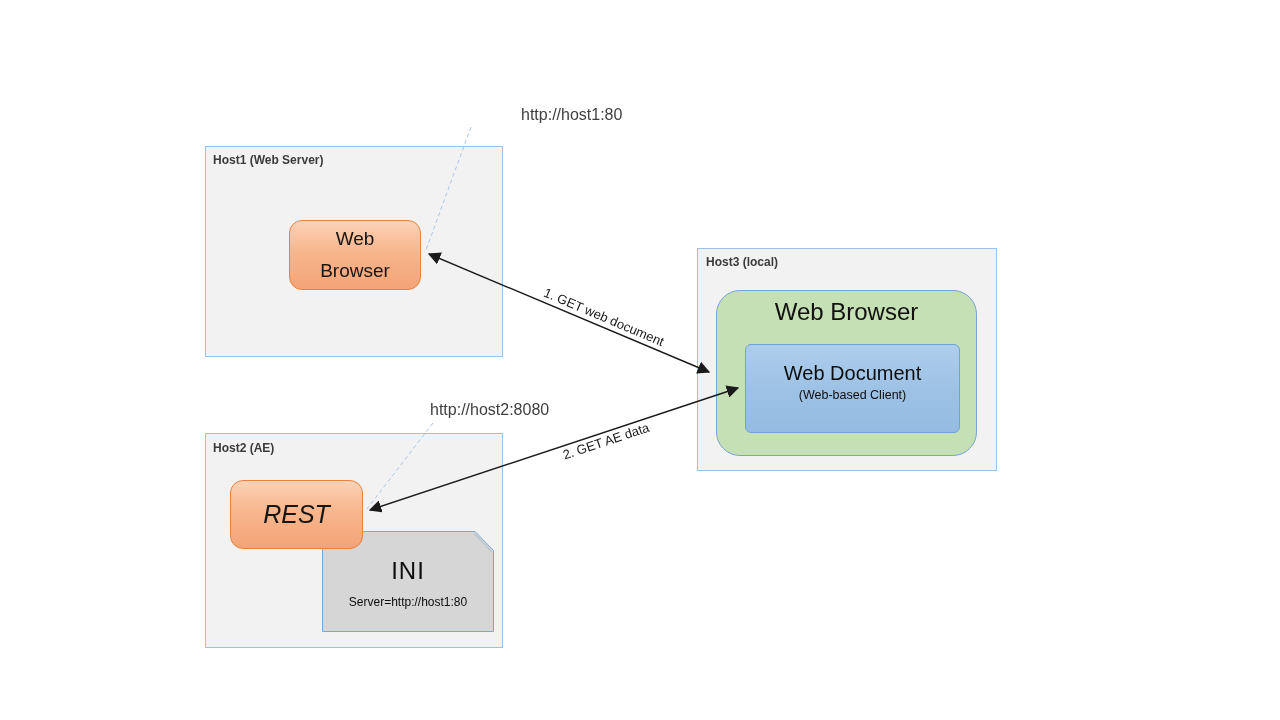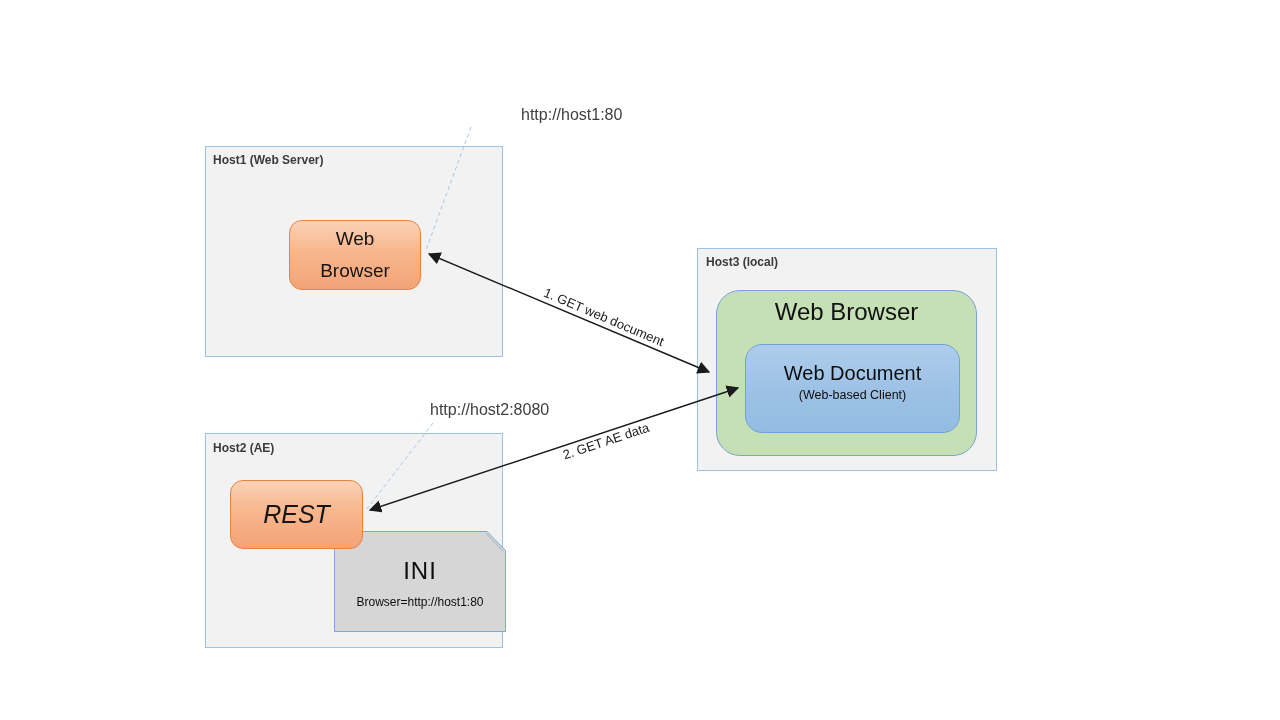--- a/index.html
+++ b/index.html
@@ -56,30 +56,30 @@
     width: 100%;
     top: 7px;
     text-align: center;
     font-size: 24px;
     color: #111111;
   }
   .blue-box {
     position: absolute;
     background: linear-gradient(to bottom, #aecdeb 0%, #9cc1e5 55%, #94bce2 100%);
     border: 1px solid #6fa3d8;
-    border-radius: 17px;
+    border-radius: 6px;
     box-sizing: border-box;
     text-align: center;
     color: #0d0d0d;
   }
   .blue-box .main-label { margin-top: 16px; font-size: 20px; line-height: 24px; }
   .blue-box .sub-label  { margin-top: 3px; font-size: 12.5px; line-height: 15px; }
 
   
-  #ini-group { position: absolute; left: 334px; top: 531px; width: 172px; height: 101px; }
+  #ini-group { position: absolute; left: 322px; top: 531px; width: 172px; height: 101px; }
   #ini-group svg { position: absolute; left: 0; top: 0; }
   #ini-title {
     position: absolute; width: 100%; top: 26px; text-align: center;
     font-size: 24px; color: #0d0d0d; letter-spacing: 1px;
   }
   #ini-origin {
     position: absolute; width: 100%; top: 64px; text-align: center;
     font-size: 12px; color: #0d0d0d;
   }
 
@@ -125,21 +125,21 @@
 Browser</div>
 
   <div class="host-box" style="left:205px; top:433px; width:298px; height:215px;"></div>
   <div class="host-title" style="left:213px; top:441px;">Host2 (AE)</div>
   <div id="ini-group">
     <svg width="172" height="101" viewBox="0 0 172 101">
       <polygon points="0.5,0.5 153,0.5 171.5,19.5 171.5,100.5 0.5,100.5" fill="#d6d6d6" stroke="#7ba7d7" stroke-width="1"></polygon>
       <line x1="152" y1="2.5" x2="169.5" y2="20.5" stroke="#aeb6bd" stroke-width="1.5" opacity="0.6"></line>
     </svg>
     <div id="ini-title">INI</div>
-    <div id="ini-origin">Browser=http://host1:80</div>
+    <div id="ini-origin">Server=http://host1:80</div>
   </div>
   <div class="orange-box" id="rest-box" style="left:230px; top:480px; width:133px; height:69px;">REST</div>
 
   <div class="host-box" style="left:697px; top:248px; width:300px; height:223px;"></div>
   <div class="host-title" style="left:706px; top:255px;">Host3 (local)</div>
   <div class="green-box" style="left:716px; top:290px; width:261px; height:166px;">
     <div class="green-title">Web Browser</div>
     <div class="blue-box" style="left:28px; top:53px; width:215px; height:89px;">
       <div class="main-label">Web Document</div>
       <div class="sub-label">(Web-based Client)</div>

